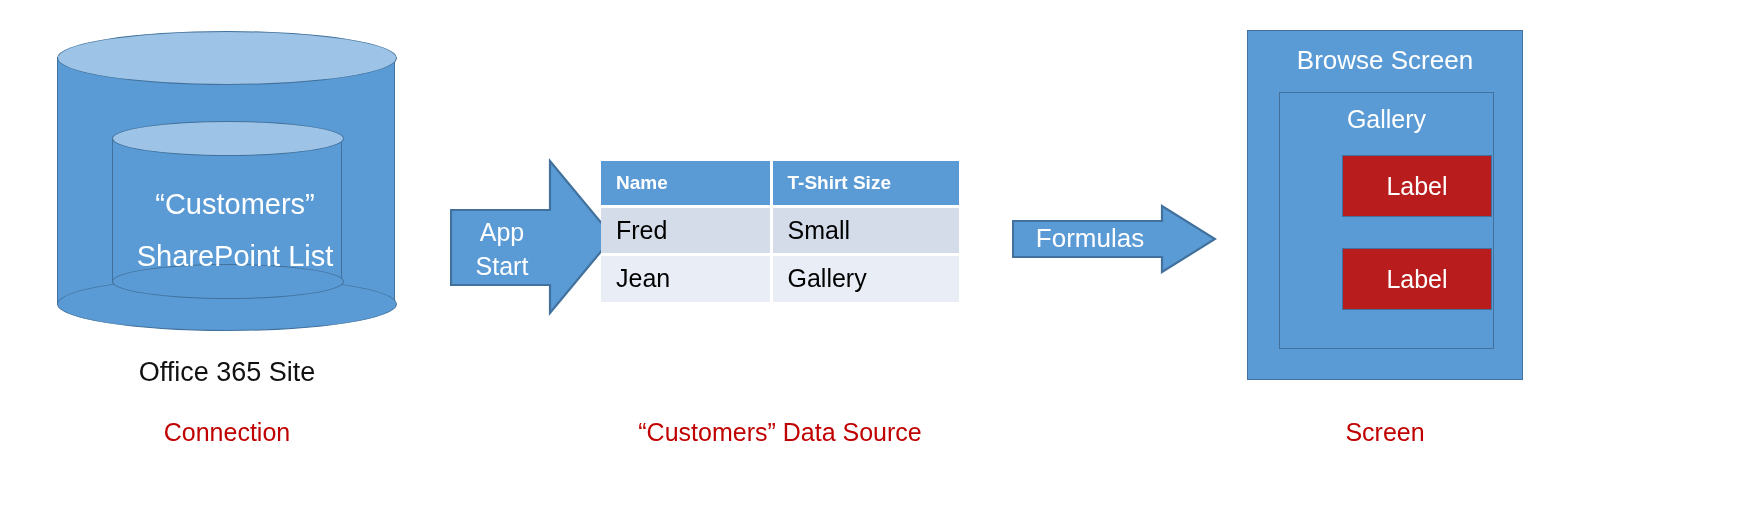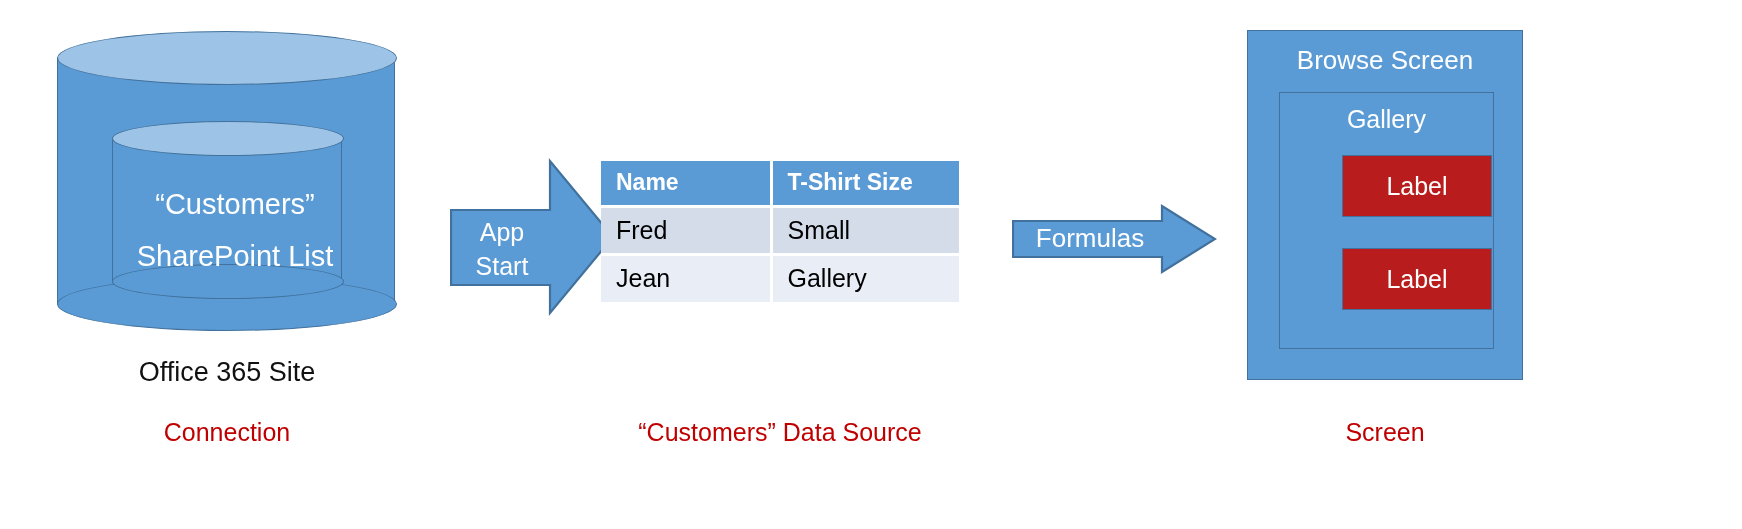--- a/index.html
+++ b/index.html
@@ -143,21 +143,21 @@
     left: 601px;
     top: 161px;
     border-collapse: collapse;
     width: 358px;
     table-layout: fixed;
   }
   .dt th {
     background: #5B9BD5;
     color: #ffffff;
     font-weight: bold;
-    font-size: 23px;
+    font-size: 19px;
     text-align: left;
     padding: 8px 0 8px 15px;
     height: 45px;
     box-sizing: border-box;
     border: none;
     border-right: 3px solid #ffffff;
   }
   .dt th:last-child { border-right: none; }
   .dt td {
     font-size: 25px;

